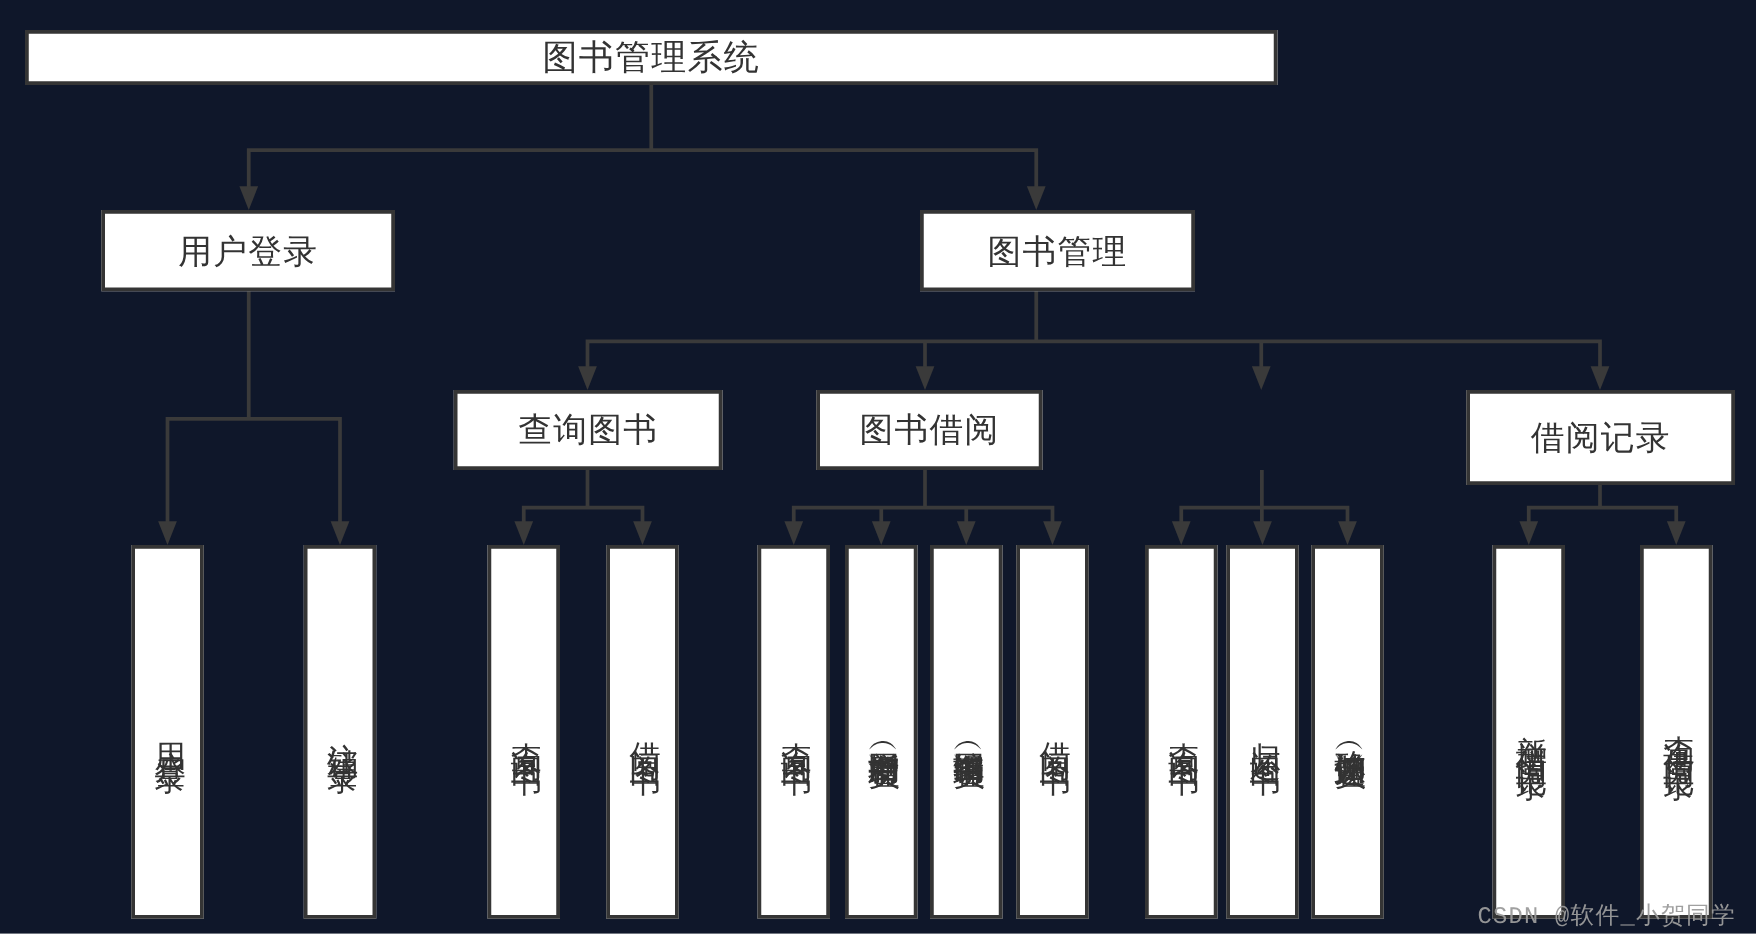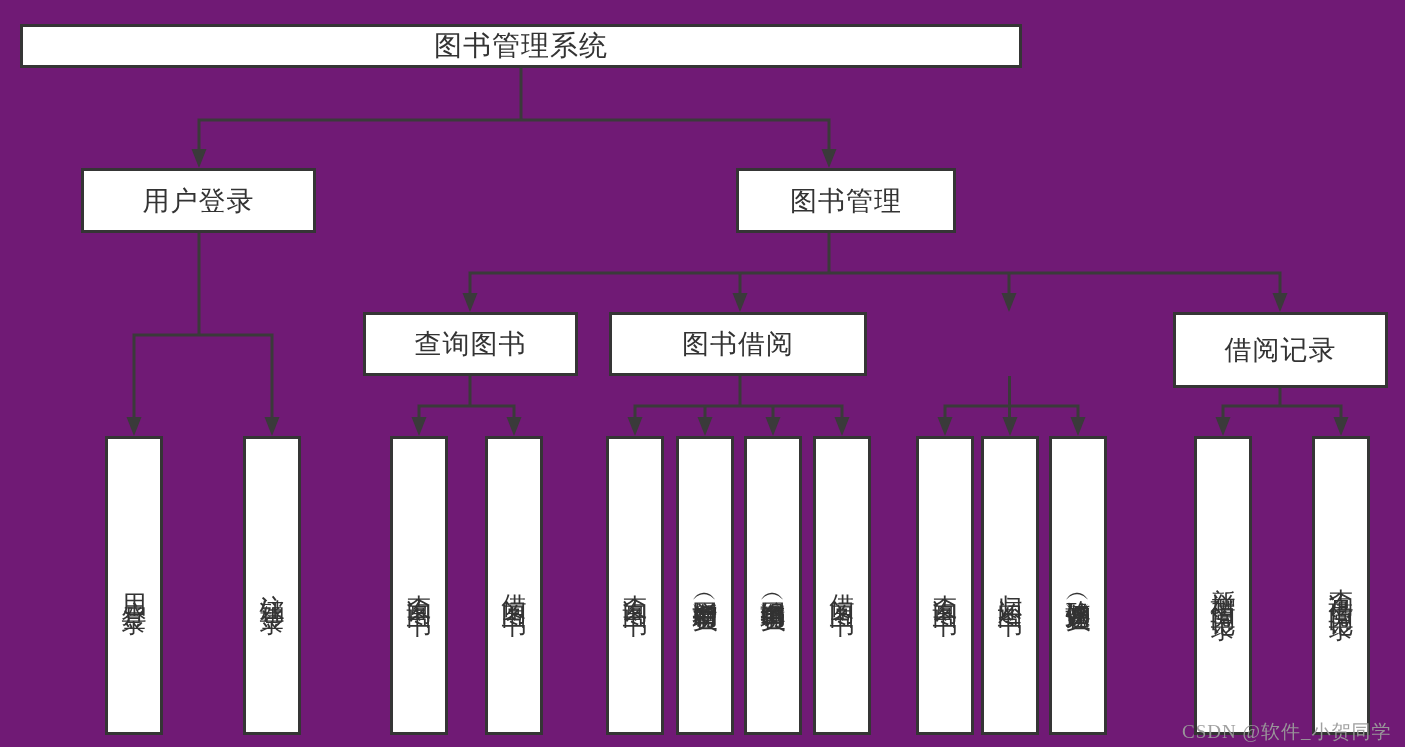--- a/index.html
+++ b/index.html
@@ -1,20 +1,20 @@
 <!DOCTYPE html>
 <html><head>
 <meta charset="utf-8">
 <style>
   html,body{margin:0;padding:0;background:#ffffff;}
   #stage{
     position:relative;
     width:1405px;height:747px;
-    background:#701a75;
-    font-family:Liberation Serif, serif;
+    background:#0f172a;
+    font-family:Liberation Mono, monospace;
     overflow:hidden;
   }
   #connectors{position:absolute;left:0;top:0;z-index:1;}
   .node{
     position:absolute;
     box-sizing:border-box;
     background:#ffffff;
     border:3px solid #353535;
     color:#333333;
     display:flex;
@@ -116,21 +116,21 @@
   <div class="node h" style="left:81px;top:168px;width:235px;height:65px">
     <span>用户登录</span>
   </div>
   <div class="node h" style="left:736px;top:168px;width:220px;height:65px">
     <span>图书管理</span>
   </div>
 
   <div class="node h" style="left:363px;top:312px;width:215px;height:64px">
     <span>查询图书</span>
   </div>
-  <div class="node h" style="left:609px;top:312px;width:258px;height:64px">
+  <div class="node h" style="left:653px;top:312px;width:181px;height:64px">
     <span>图书借阅</span>
   </div>
   <div class="node h" style="left:1173px;top:312px;width:215px;height:76px">
     <span>借阅记录</span>
   </div>
 
   <div class="node v" style="left:105px;top:436px;width:58px;height:299px">
     <span class="ls-wide">用户登录</span>
   </div>
   <div class="node v" style="left:243px;top:436px;width:58px;height:299px">

